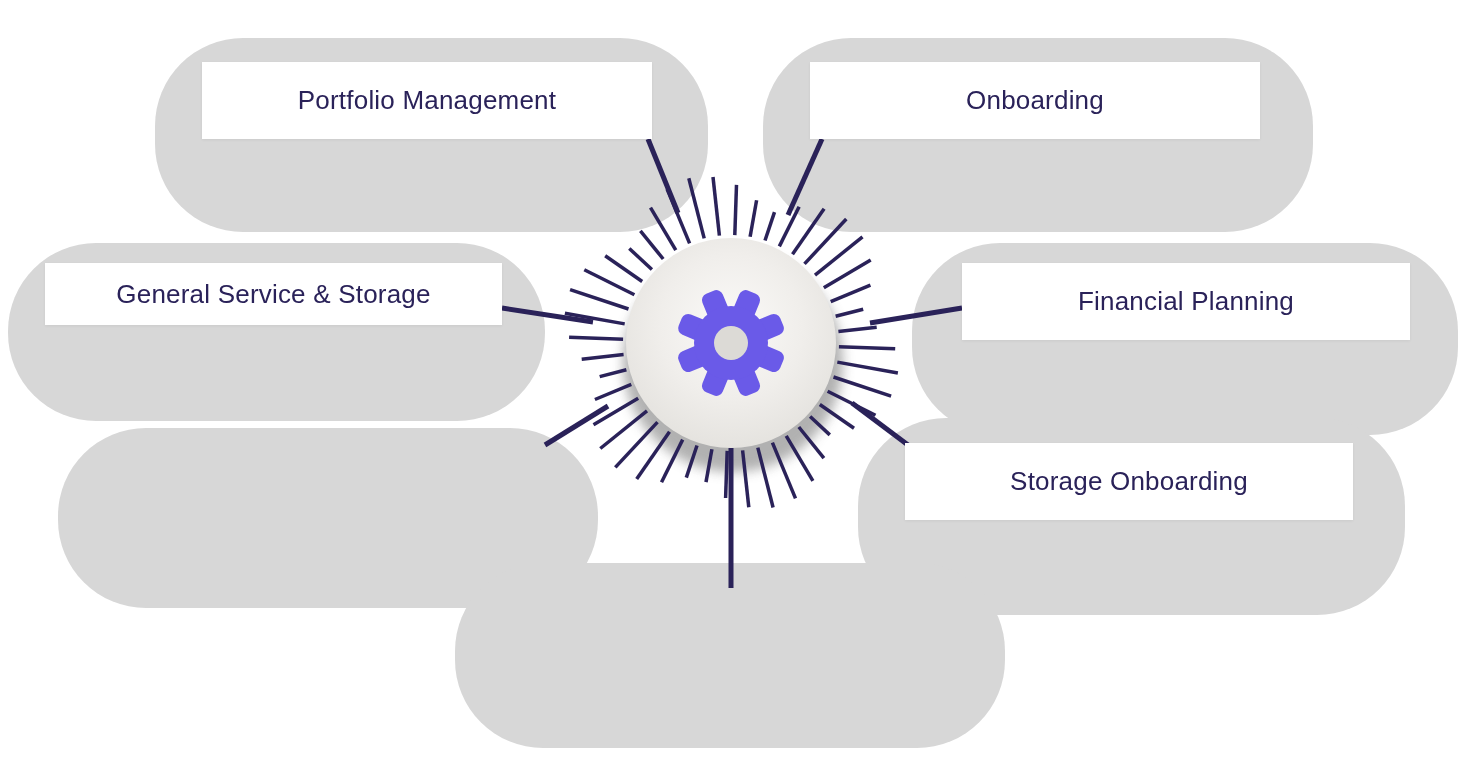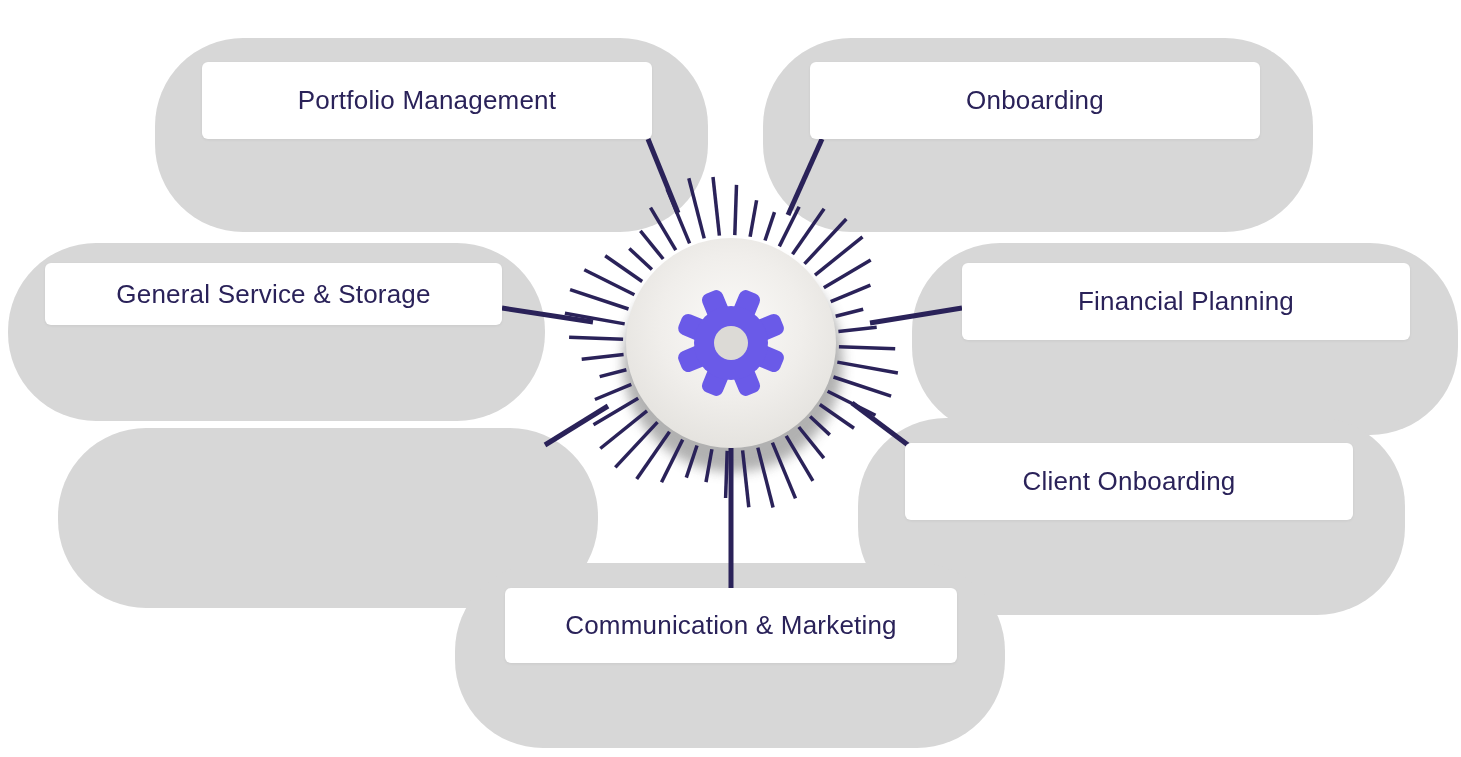--- a/index.html
+++ b/index.html
@@ -5,21 +5,21 @@
   html,body{margin:0;padding:0;background:#ffffff;}
   .canvas{
     position:relative;width:1461px;height:757px;background:#ffffff;overflow:hidden;
     font-family:"Liberation Sans","DejaVu Sans",sans-serif;
   }
   .blob{
     position:absolute;background:var(--blob,#D7D7D7);border-radius:88px;
   }
   .art{position:absolute;left:0;top:0;}
   .node{
-    position:absolute;background:var(--card,#ffffff);border-radius:6px;
+    position:absolute;background:var(--card,#ffffff);border-radius:0;
     display:flex;align-items:center;justify-content:center;
     box-shadow:0 1px 3px rgba(0,0,0,0.06);
   }
   .node span{
     font-size:26px;font-weight:400;letter-spacing:0.2px;
     color:var(--line,#2A2259);white-space:nowrap;
   }
 </style>
 </head>
 <body>
@@ -122,19 +122,16 @@
   <div class="node" style="left:810px;top:62px;width:450px;height:77px">
     <span>Onboarding</span>
   </div>
   <div class="node" style="left:45px;top:263px;width:457px;height:62px">
     <span>General Service &amp; Storage</span>
   </div>
   <div class="node" style="left:962px;top:263px;width:448px;height:77px">
     <span>Financial Planning</span>
   </div>
   <div class="node" style="left:905px;top:443px;width:448px;height:77px">
-    <span>Client Onboarding</span>
-  </div>
-  <div class="node" style="left:505px;top:588px;width:452px;height:75px">
-    <span>Communication &amp; Marketing</span>
+    <span>Storage Onboarding</span>
   </div>
 
 </div>
 
 </body></html>

